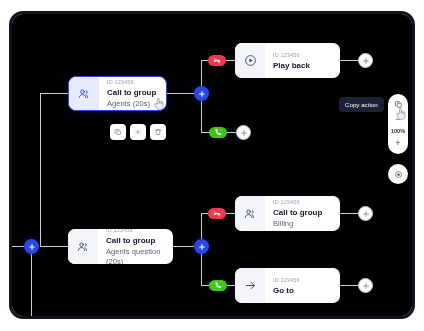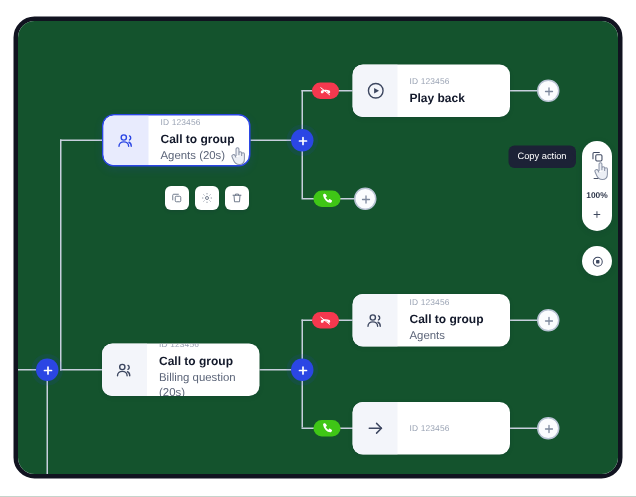--- a/index.html
+++ b/index.html
@@ -16,21 +16,21 @@
     left: 9px; top: 11px;
     width: 406px; height: 308px;
     background: #f7f9fc;
     border: 3px solid #111320;
     border-radius: 14px;
     overflow: hidden;
   }
   #canvas {
     position: absolute;
     inset: 0;
-    background: #14532d;
+    background: #000000;
   }
 
   
   .line { position: absolute; background: #c7cfdd; }
   .line.h { height: 1px; }
   .line.v { width: 1px; }
 
   
   .node {
     position: absolute;
@@ -266,49 +266,50 @@
         <svg width="14" height="14" viewBox="0 0 24 24" fill="none" stroke="#3d4760" stroke-width="1.6" stroke-linecap="round">
           <circle cx="9.5" cy="8" r="3"></circle>
           <path d="M4 18c0-3 2.4-5 5.5-5s5.5 2 5.5 5"></path>
           <path d="M16 6.2a2.6 2.6 0 010 4.6"></path>
           <path d="M18 18c0-2.4-1-4-2.6-4.6"></path>
         </svg>
       </div>
       <div class="body">
         <div class="nid">ID 123456</div>
         <div class="ntitle">Call to group</div>
-        <div class="nsub">Agents</div>
+        <div class="nsub">Billing</div>
       </div>
     </div>
 
     <div class="node" style="left:56px; top:215px; width:105px; height:35px;">
       <div class="icon-col">
         <svg width="14" height="14" viewBox="0 0 24 24" fill="none" stroke="#3d4760" stroke-width="1.6" stroke-linecap="round">
           <circle cx="9.5" cy="8" r="3"></circle>
           <path d="M4 18c0-3 2.4-5 5.5-5s5.5 2 5.5 5"></path>
           <path d="M16 6.2a2.6 2.6 0 010 4.6"></path>
           <path d="M18 18c0-2.4-1-4-2.6-4.6"></path>
         </svg>
       </div>
       <div class="body">
         <div class="nid">ID 123456</div>
         <div class="ntitle">Call to group</div>
-        <div class="nsub">Billing question (20s)</div>
+        <div class="nsub">Agents question (20s)</div>
       </div>
     </div>
 
     <div class="node" style="left:223px; top:254px; width:105px; height:35px;">
       <div class="icon-col">
         <svg width="13" height="13" viewBox="0 0 24 24" fill="none" stroke="#3d4760" stroke-width="1.8" stroke-linecap="round" stroke-linejoin="round">
           <path d="M4 12h15"></path>
             <path d="M13 6l6 6-6 6"></path>
         </svg>
       </div>
       <div class="body">
         <div class="nid">ID 123456</div>
+        <div class="ntitle">Go to</div>
       </div>
     </div>
 
     <div class="badge red" style="left:196px; top:41px;">
       <svg width="10" height="10" viewBox="0 0 24 24" fill="#ffffff">
         <path d="M12 9c-2.4 0-4.6.5-6.4 1.4-.6.3-1 .9-1 1.6v1.6c0 .6.5 1.1 1.1 1h2.1c.6 0 1.1-.5 1.1-1.1v-1c0-.3.2-.5.4-.6 1.7-.5 3.5-.5 5.4 0 .2.1.4.3.4.6v1c0 .6.5 1.1 1.1 1.1h2.1c.6.1 1.1-.4 1.1-1v-1.6c0-.7-.4-1.3-1-1.6C16.6 9.5 14.4 9 12 9z"></path>
         <path d="M4 5.6l15 12" stroke="#ffffff" stroke-width="1.6" fill="none"></path>
       </svg>
     </div>
 

